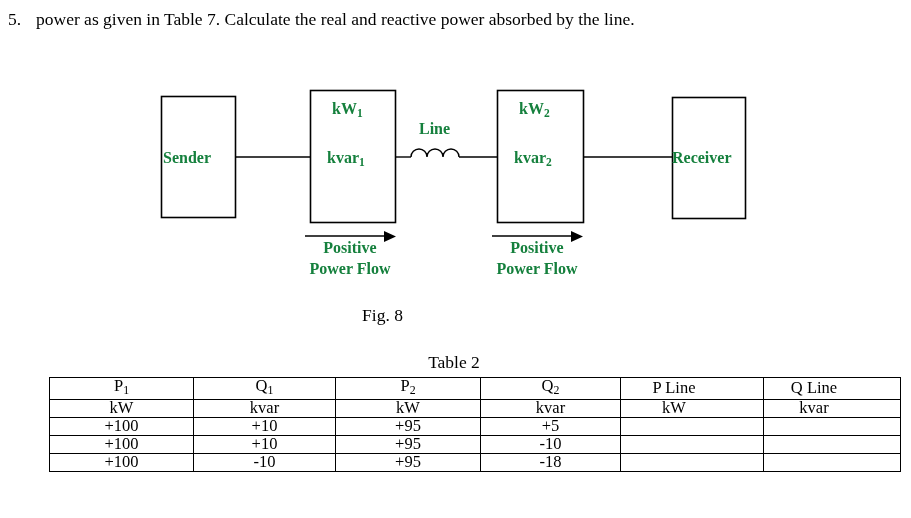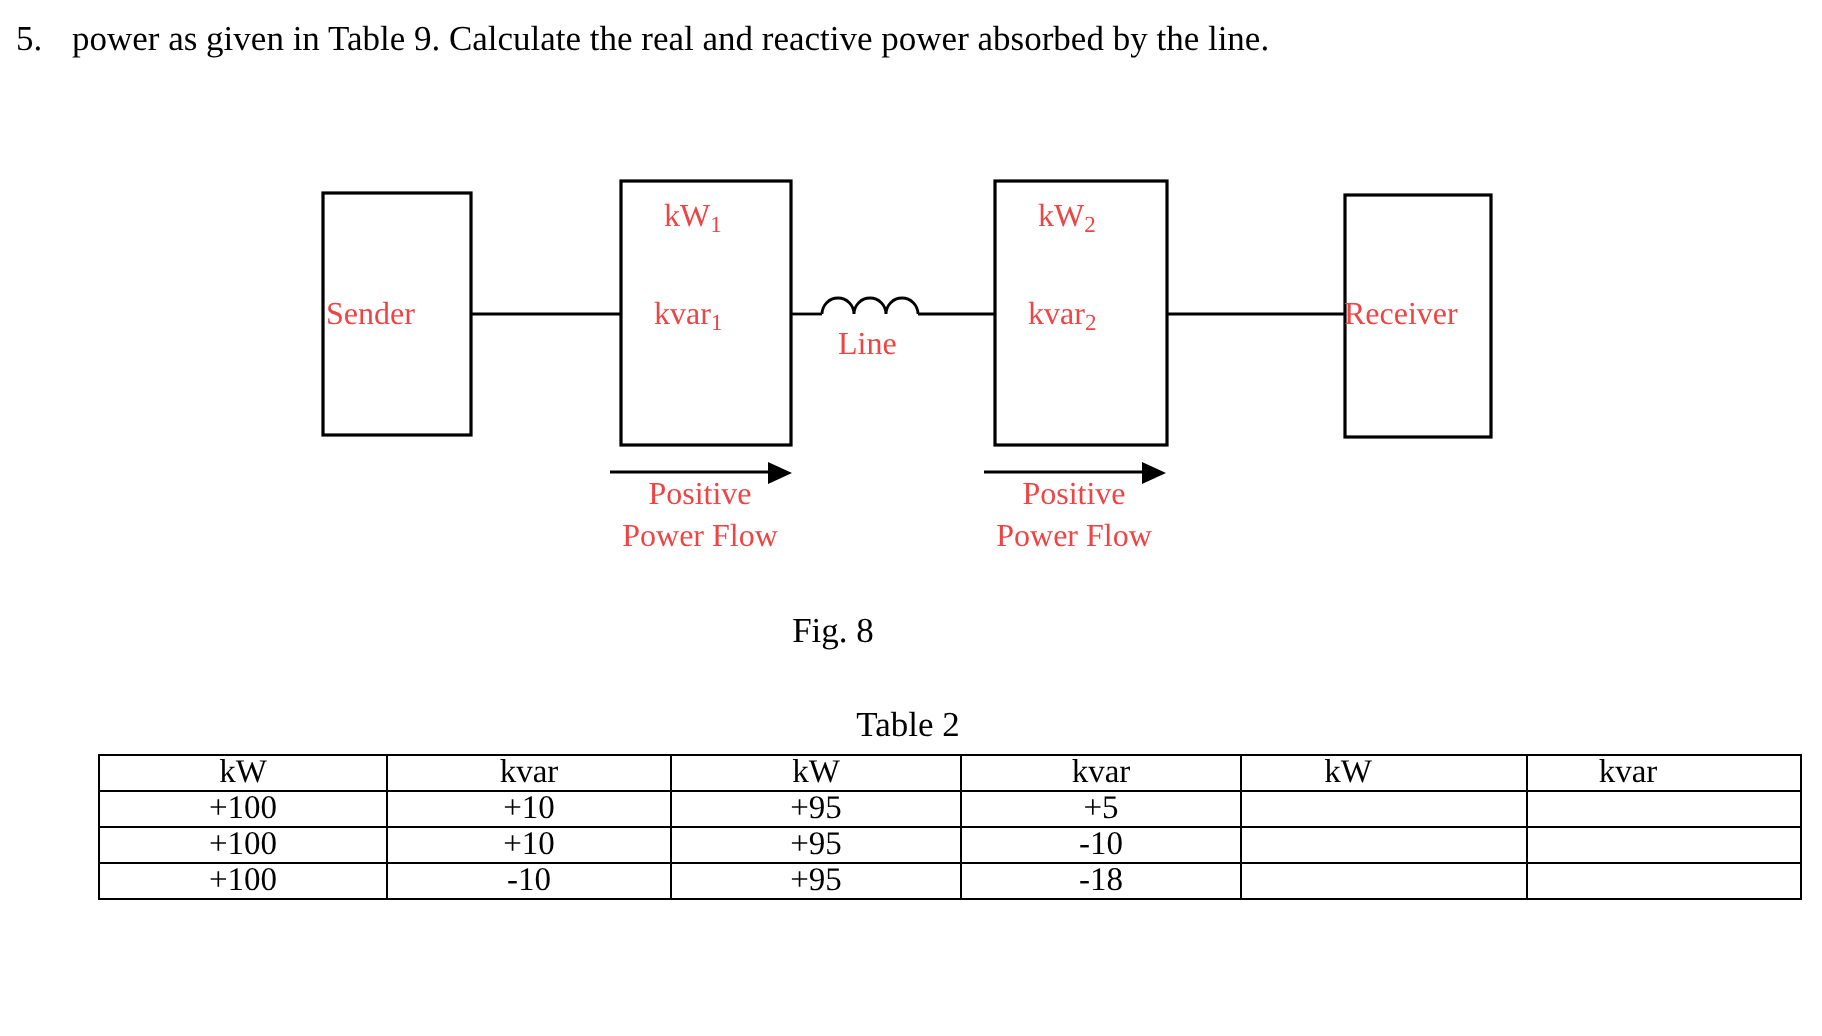--- a/index.html
+++ b/index.html
@@ -57,37 +57,37 @@
     height: 518px;
     pointer-events: none;
   }
   #figure svg { display: block; }
 
   .fig-label {
     position: absolute;
     font-family: "Liberation Serif", "DejaVu Serif", serif;
     font-size: 16px;
     line-height: 18px;
-    color: #ef4444;
+    color: #15803d;
     white-space: nowrap;
+    font-weight: bold;
   }
 
   .sub {
     font-size: 0.72em;
     vertical-align: -0.28em;
   }
 
   #fig-caption {
     position: absolute;
     left: 0;
     top: 305px;
     width: 765px;
     text-align: center;
     font-size: 17.5px;
-    margin-left: 34px;
   }
   #table-caption {
     position: absolute;
     left: 0;
     top: 352px;
     width: 908px;
     text-align: center;
     font-size: 17.5px;
   }
 
@@ -116,21 +116,21 @@
     padding-right: 36px;
   }
   #data-table .blank { }
 </style>
 </head>
 <body>
 
 <div id="problem">
   <div class="qnum">5.</div>
   <div class="qtext">
-    <span class="l2">power as given in Table 9. Calculate the real and reactive power absorbed by the line.</span>
+    <span class="l2">power as given in Table 7. Calculate the real and reactive power absorbed by the line.</span>
   </div>
 </div>
 
 <div id="figure">
   <svg width="911" height="518" viewBox="0 0 911 518">
 
     <rect x="161.5" y="96.5" width="74" height="121" fill="none" stroke="#000" stroke-width="1.6"></rect>
 
     <rect x="310.5" y="90.5" width="85" height="132" fill="none" stroke="#000" stroke-width="1.6"></rect>
 
@@ -152,21 +152,21 @@
     <polygon points="384,231 396,236.5 384,242" fill="#000"></polygon>
 
     <line x1="492" y1="236" x2="571" y2="236" stroke="#000" stroke-width="1.6"></line>
     <polygon points="571,231 583,236.5 571,242" fill="#000"></polygon>
   </svg>
 
   <div class="fig-label" style="left:163px; top:149px;">Sender</div>
 
   <div class="fig-label" style="left:672px; top:149px;">Receiver</div>
 
-  <div class="fig-label" style="left:419px; top:120px;margin-top:44px;">Line</div>
+  <div class="fig-label" style="left:419px; top:120px;">Line</div>
 
   <div class="fig-label" style="left:332px; top:100px;">
     <span>kW</span><span class="sub">1</span>
   </div>
   <div class="fig-label" style="left:327px; top:149px;">
     <span>kvar</span><span class="sub">1</span>
   </div>
 
   <div class="fig-label" style="left:519px; top:100px;">
     <span>kW</span><span class="sub">2</span>
@@ -193,20 +193,28 @@
   <colgroup>
     <col style="width:144px">
       <col style="width:142px">
       <col style="width:145px">
     <col style="width:140px">
       <col style="width:143px">
       <col style="width:137px">
   </colgroup>
   <thead>
     <tr>
+      <th><span>P</span><span class="sub">1</span></th>
+      <th><span>Q</span><span class="sub">1</span></th>
+      <th><span>P</span><span class="sub">2</span></th>
+      <th><span>Q</span><span class="sub">2</span></th>
+      <th class="c-line">P Line</th>
+      <th class="c-line">Q Line</th>
+    </tr>
+    <tr>
       <th>kW</th>
       <th>kvar</th>
       <th>kW</th>
       <th>kvar</th>
       <th class="c-line">kW</th>
       <th class="c-line">kvar</th>
     </tr>
   </thead>
   <tbody>
     <tr>

